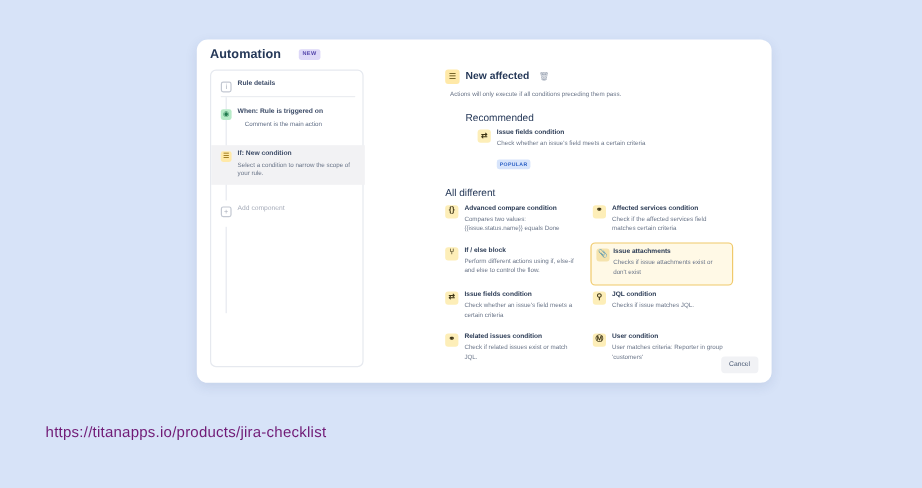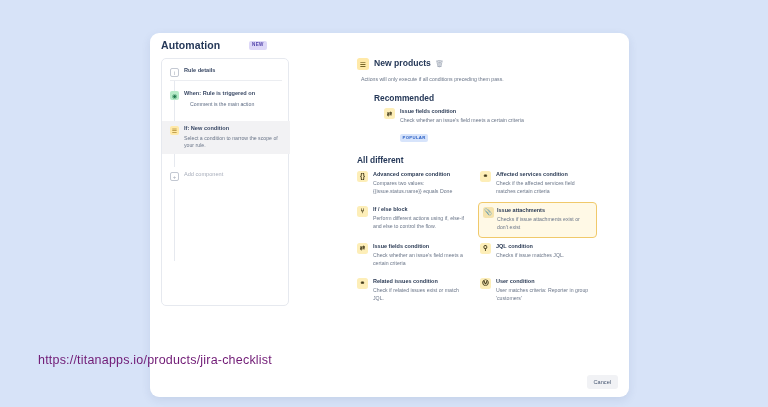--- a/index.html
+++ b/index.html
@@ -9,22 +9,22 @@
     font-family: "Liberation Sans", sans-serif;
     overflow: hidden;
   }
 
   
   .page { position: relative; width: 768px; height: 407px; }
 
   
   .modal {
     position: absolute;
-    left: 150px; top: 33px;
-    width: 479px; height: 364px;
+    left: 164px; top: 33px;
+    width: 479px; height: 286px;
     background: #ffffff;
     border-radius: 9px;
     box-shadow: 0 3px 10px rgba(40,60,110,.10);
     overflow: hidden;
   }
 
   .modal-head {
     position: absolute; left: 0; top: 0; right: 0; height: 24px;
   }
   .modal-title {
@@ -101,21 +101,21 @@
     position: absolute; left: 78px; top: 3px;
     font-size: 7px; color: #9aa3b2;
   }
   .cond-desc {
     margin-top: 3px; margin-left: 4px;
     font-size: 5.2px; color: #6b7689; line-height: 1.4;
   }
 
   .sec-title {
     margin-top: 10px; margin-left: 17px;
-    font-size: 8.4px; font-weight: bold; color: #253858;
+    font-size: 8.4px; font-weight: normal; color: #253858;
   }
   .sec-title.all { margin-top: 12px; margin-left: 0; }
 
   .rec-wrap { margin-top: 5px; margin-left: 27px; }
 
   
   .grid {
     margin-top: 6px;
     display: grid;
     grid-template-columns: 113px 113px;
@@ -208,21 +208,21 @@
         <span class="rail-ico dim">+</span>
         <div class="rail-lbl muted">Add component</div>
       </div>
 
     </div>
 
     <div class="content">
 
       <div class="cond-head">
         <span class="cond-ico">☰</span>
-        <span class="cond-title">New products</span>
+        <span class="cond-title">New affected</span>
         <span class="cond-trash">🗑</span>
       </div>
 
       <div class="cond-desc">Actions will only execute if all conditions preceding them pass.</div>
 
       <div class="sec-title">Recommended</div>
 
       <div class="rec-wrap">
         <div class="item">
           <span class="item-ico">⇄</span>

